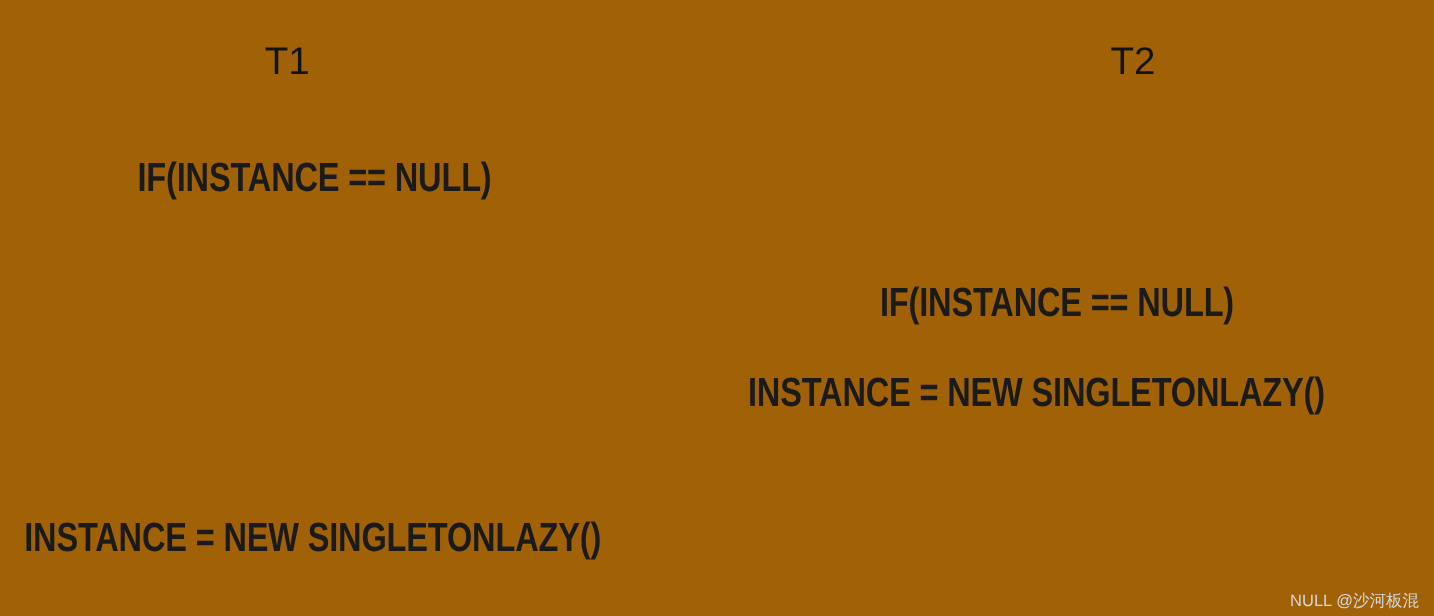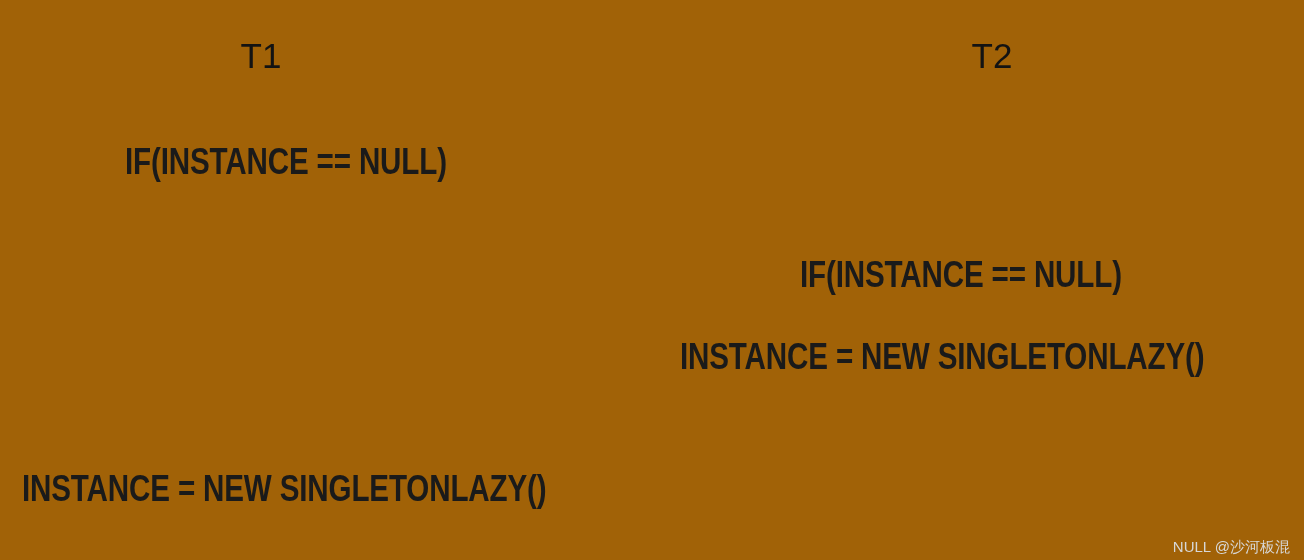--- a/index.html
+++ b/index.html
@@ -66,21 +66,21 @@
 
   <div>
     <div class="thread-header" style="left:261px; top:38px;">T1</div>
 
     <div class="code-line" style="left:125px; top:143px;">IF(INSTANCE == NULL)</div>
 
     <div class="code-line" style="left:22px; top:470px;">INSTANCE = NEW SINGLETONLAZY()</div>
   </div>
 
   <div>
-    <div class="thread-header" style="left:992px; top:38px;">T2</div>
+    <div class="thread-header" style="left:1030px; top:38px;">T2</div>
 
     <div class="code-line" style="left:800px; top:256px;">IF(INSTANCE == NULL)</div>
 
     <div class="code-line" style="left:680px; top:338px;">INSTANCE = NEW SINGLETONLAZY()</div>
   </div>
 
   <div id="watermark">NULL @沙河板混</div>
 
 </div>
 

